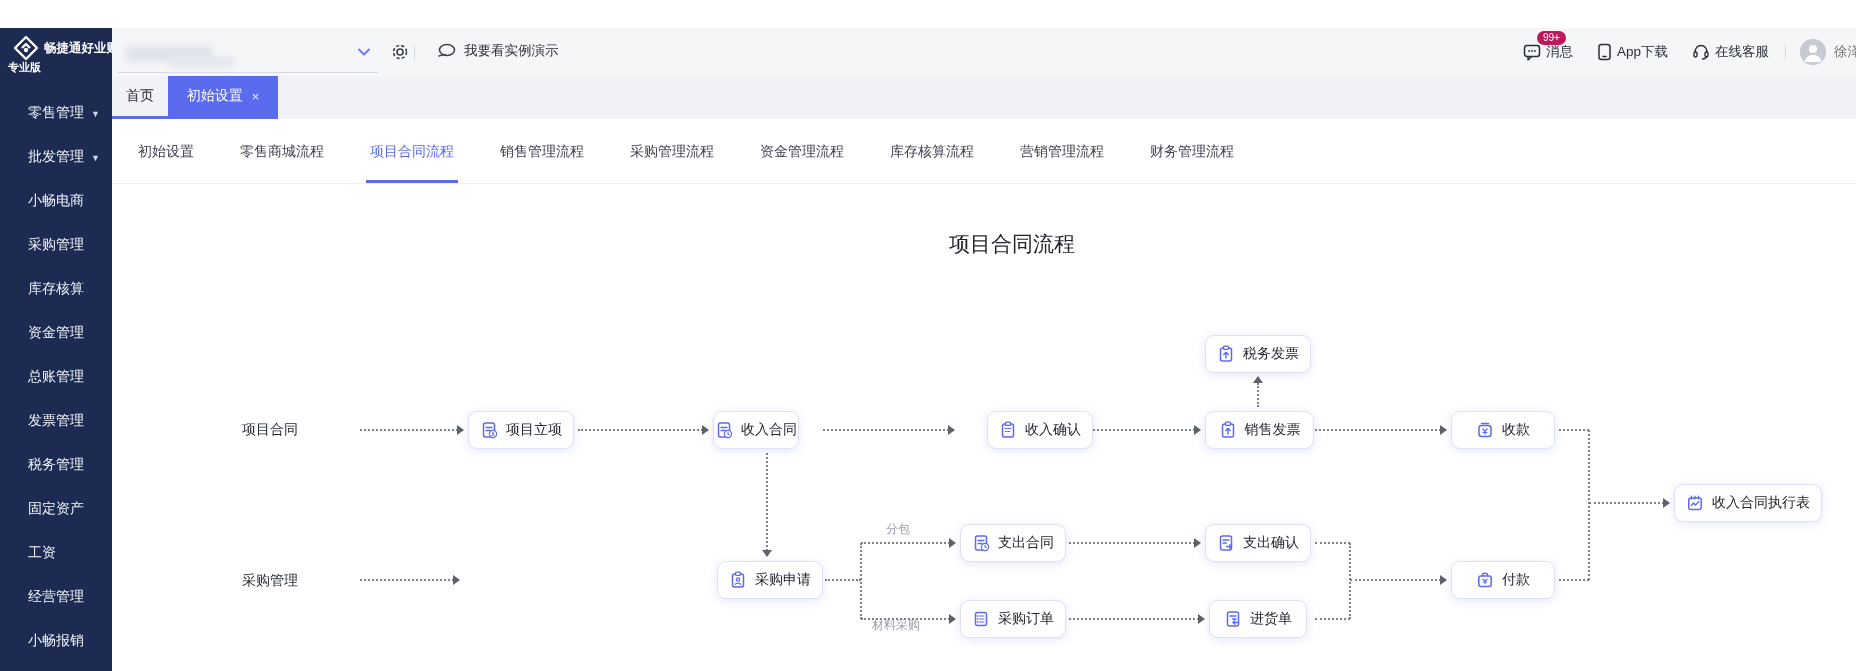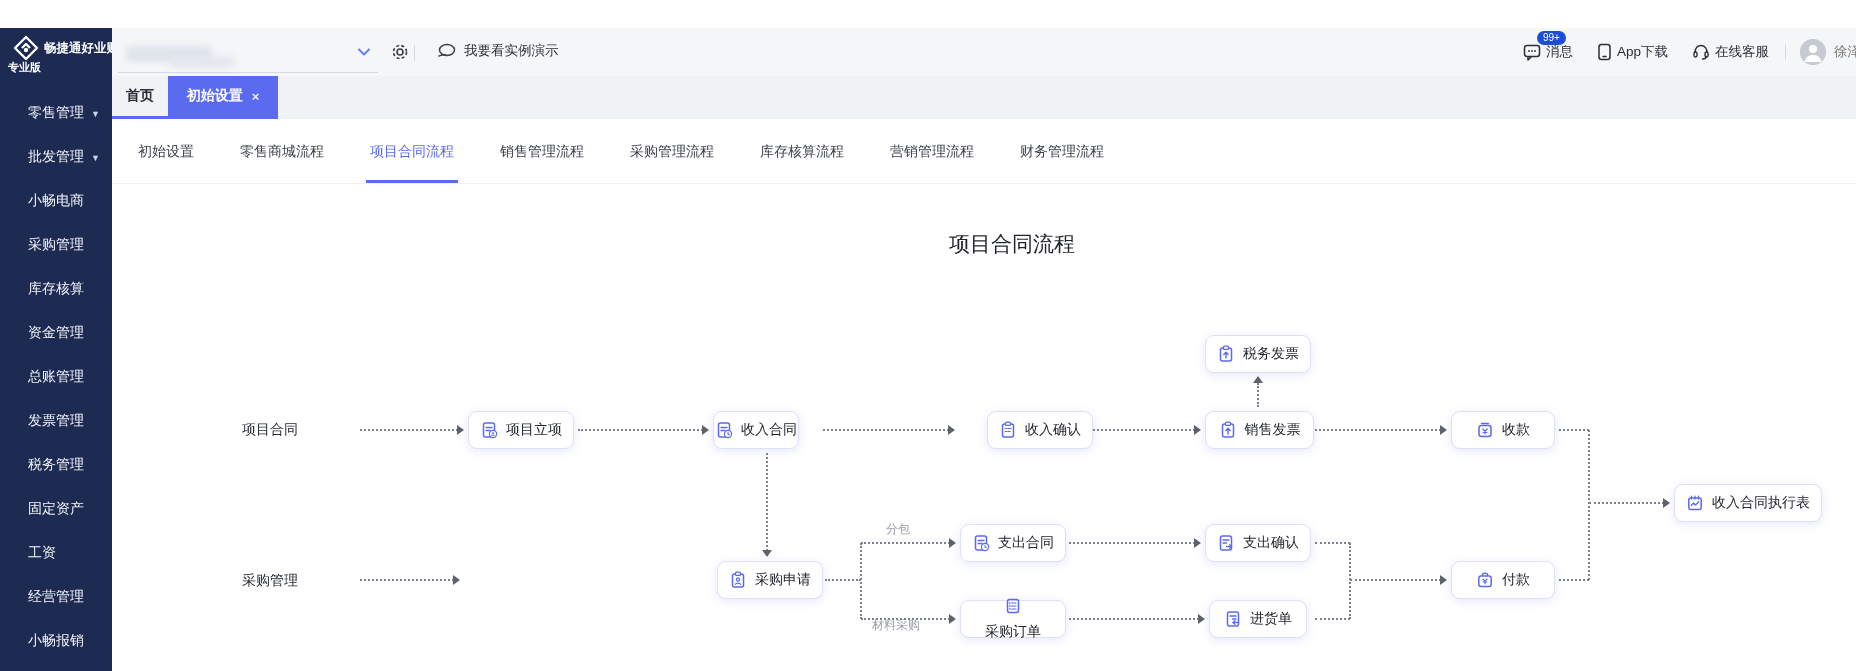--- a/index.html
+++ b/index.html
@@ -19,27 +19,27 @@
   
   .topbar{position:absolute;left:112px;top:28px;width:1744px;height:48px;background:#f5f6f8;z-index:4;}
   .acct-blur1{position:absolute;left:14px;top:18px;width:86px;height:16px;background:#dfe3ea;border-radius:3px;filter:blur(3px);}
   .acct-blur2{position:absolute;left:58px;top:28px;width:64px;height:12px;background:#e4e7ee;border-radius:3px;filter:blur(3px);}
   .acct-underline{position:absolute;left:6px;top:44px;width:260px;height:0;border-bottom:1px solid #d6dae2;}
   .tb-icon{position:absolute;width:20px;height:20px;top:14px;}
   .tb-divider{position:absolute;top:17px;width:0;height:16px;border-left:1px solid #d8dbe2;}
   .demo{position:absolute;left:325px;top:14px;display:flex;align-items:center;gap:7px;font-size:13.5px;color:#2b2f38;cursor:pointer;}
   .tb-right{position:absolute;right:0;top:0;height:48px;display:flex;align-items:center;}
   .tb-btn{display:flex;align-items:center;gap:5px;font-size:13.5px;color:#2b2f38;cursor:pointer;position:relative;}
-  .badge{position:absolute;top:-12px;left:14px;background:#1d4ed8;color:#fff;font-size:10px;line-height:14px;padding:0 6px;border-radius:8px;white-space:nowrap;}
+  .badge{position:absolute;top:-12px;left:14px;background:#be185d;color:#fff;font-size:10px;line-height:14px;padding:0 6px;border-radius:8px;white-space:nowrap;}
   .avatar{width:26px;height:26px;border-radius:50%;background:#c6cad2;overflow:hidden;flex:none;}
   .username{font-size:13.5px;color:#737373;width:22px;overflow:hidden;white-space:nowrap;}
 
   
   .wintabs{position:absolute;left:112px;top:76px;width:1744px;height:43px;background:#f0f2f6;z-index:4;}
-  .wintabs-inner{display:inline-flex;height:43px;border-bottom:3px solid #5b6bf0;box-sizing:border-box;font-weight:bold;}
+  .wintabs-inner{display:inline-flex;height:43px;border-bottom:3px solid #5b6bf0;box-sizing:border-box;}
   .wtab{display:flex;align-items:center;justify-content:center;padding:0 18px;font-size:14px;color:#2a2e38;cursor:pointer;}
   .wtab.home{width:56px;box-sizing:border-box;padding:0;}
   .wtab.active{background:#5b6bf0;color:#fff;min-width:110px;box-sizing:border-box;gap:9px;}
   .wtab .close{font-size:13px;opacity:.9;cursor:pointer;}
 
   
   .navrow{position:absolute;left:112px;top:119px;width:1744px;height:64px;background:#fff;border-bottom:1px solid #f0f1f5;z-index:3;}
   .navtabs{position:absolute;left:26px;top:0;height:64px;display:flex;align-items:center;gap:46px;}
   .navtab{font-size:14px;color:#3a3f4a;cursor:pointer;position:relative;height:64px;line-height:64px;white-space:nowrap;}
   .navtab.active{color:#5b6af0;}
@@ -176,20 +176,21 @@
     </div>
   </div>
 
   <div class="navrow">
     <div class="navtabs" id="nav-tabs">
         <div class="navtab">初始设置</div>
         <div class="navtab">零售商城流程</div>
         <div class="navtab active">项目合同流程</div>
         <div class="navtab">销售管理流程</div>
         <div class="navtab">采购管理流程</div>
+        <div class="navtab">资金管理流程</div>
         <div class="navtab">库存核算流程</div>
         <div class="navtab">营销管理流程</div>
         <div class="navtab">财务管理流程</div>
       </div>
   </div>
 
   <div class="flow-title">项目合同流程</div>
   <div class="flow-layer" id="flow-layer">
       <div class="rowlabel" style="left: 242px; top: 421px;">项目合同</div>
       <div class="rowlabel" style="left: 242px; top: 572px;">采购管理</div>
@@ -339,21 +340,21 @@
         <span style="display: inline-flex;">
           <svg width="18" height="18" viewBox="0 0 18 18" fill="none">
             <rect x="3.5" y="3" width="11" height="13" rx="2" stroke="#5b6af0" stroke-width="1.5"></rect>
             <rect x="6.5" y="1.2" width="5" height="3.2" rx="1" fill="#fff" stroke="#5b6af0" stroke-width="1.3"></rect>
             <circle cx="9" cy="8.5" r="1.6" stroke="#5b6af0" stroke-width="1.2"></circle>
             <path d="M6.3 13.4 C6.8 11.6 11.2 11.6 11.7 13.4" stroke="#5b6af0" stroke-width="1.2" stroke-linecap="round"></path>
           </svg>
         </span>
         <span>采购申请</span>
       </div>
-      <div class="fnode" style="left: 960px; top: 600px; width: 106px; flex-direction: column;">
+      <div class="fnode" style="left: 960px; top: 600px; width: 106px;">
         <span style="display: inline-flex;">
           <svg width="18" height="18" viewBox="0 0 18 18" fill="none">
             <rect x="3.5" y="2.5" width="11" height="13" rx="2" stroke="#5b6af0" stroke-width="1.5"></rect>
             <path d="M7.5 6 H12 M7.5 9 H12 M7.5 12 H12" stroke="#5b6af0" stroke-width="1.2" stroke-linecap="round"></path>
             <path d="M5.6 6 H5.9 M5.6 9 H5.9 M5.6 12 H5.9" stroke="#5b6af0" stroke-width="1.6" stroke-linecap="round"></path>
           </svg>
         </span>
         <span>采购订单</span>
       </div>
       <div class="fnode" style="left: 1209px; top: 600px; width: 98px;">

